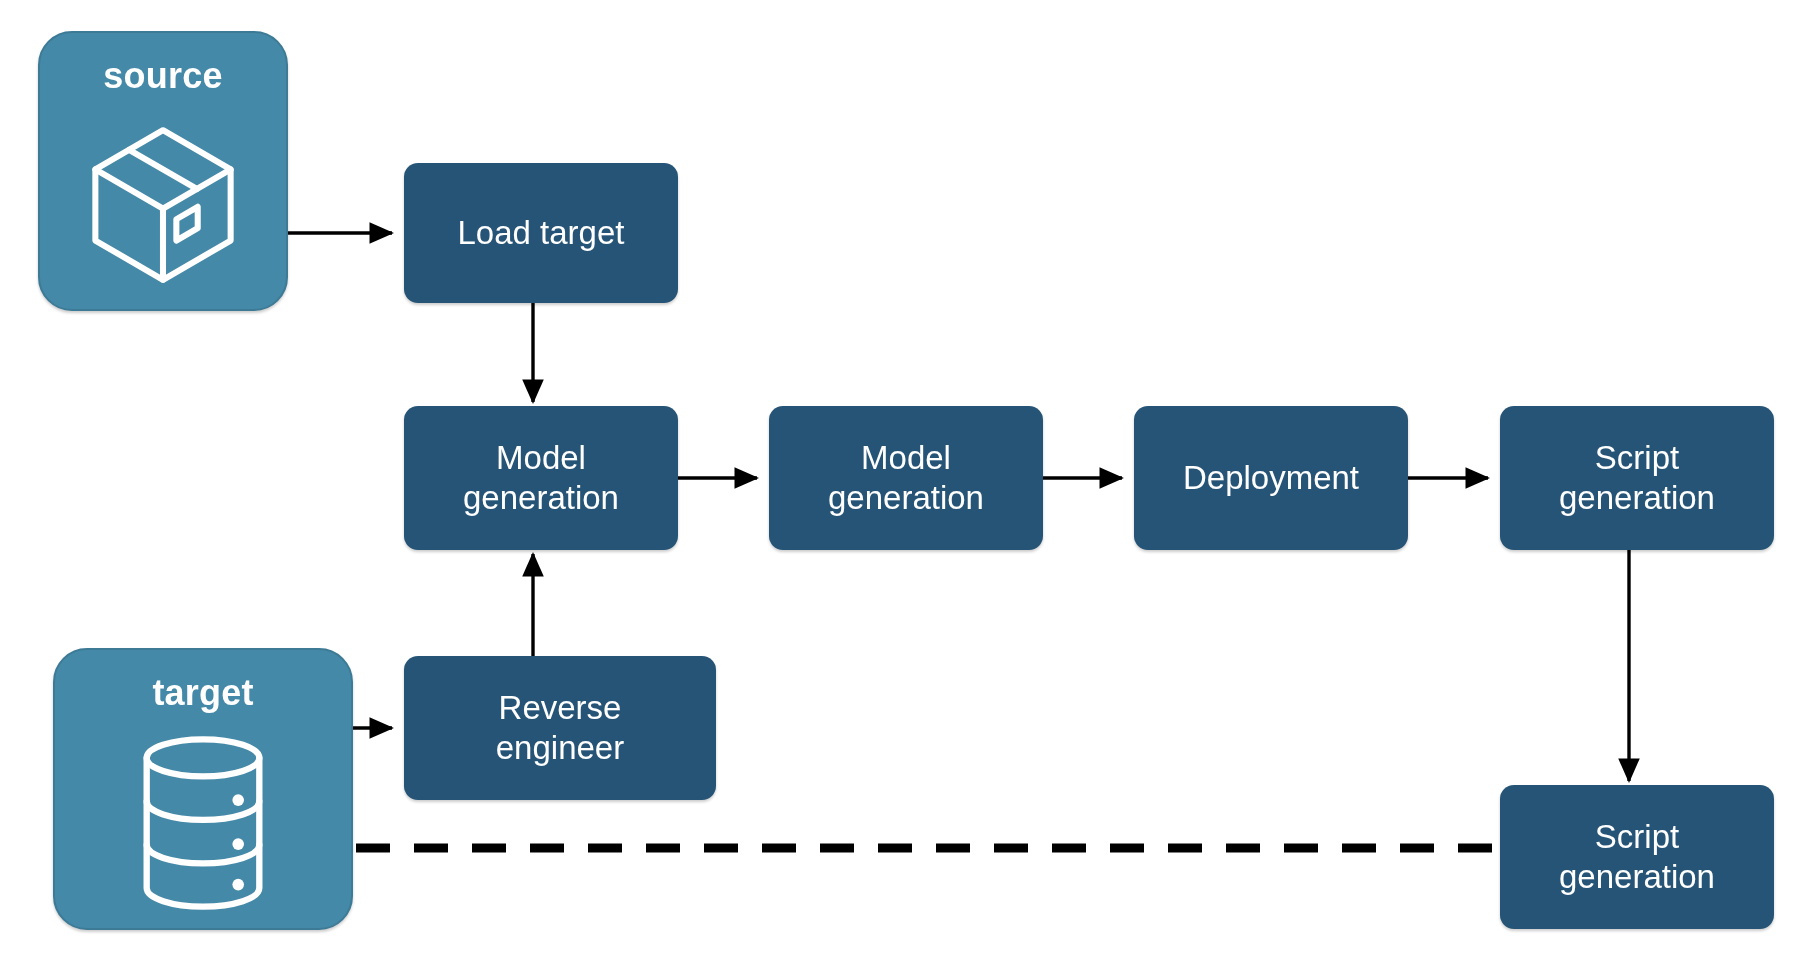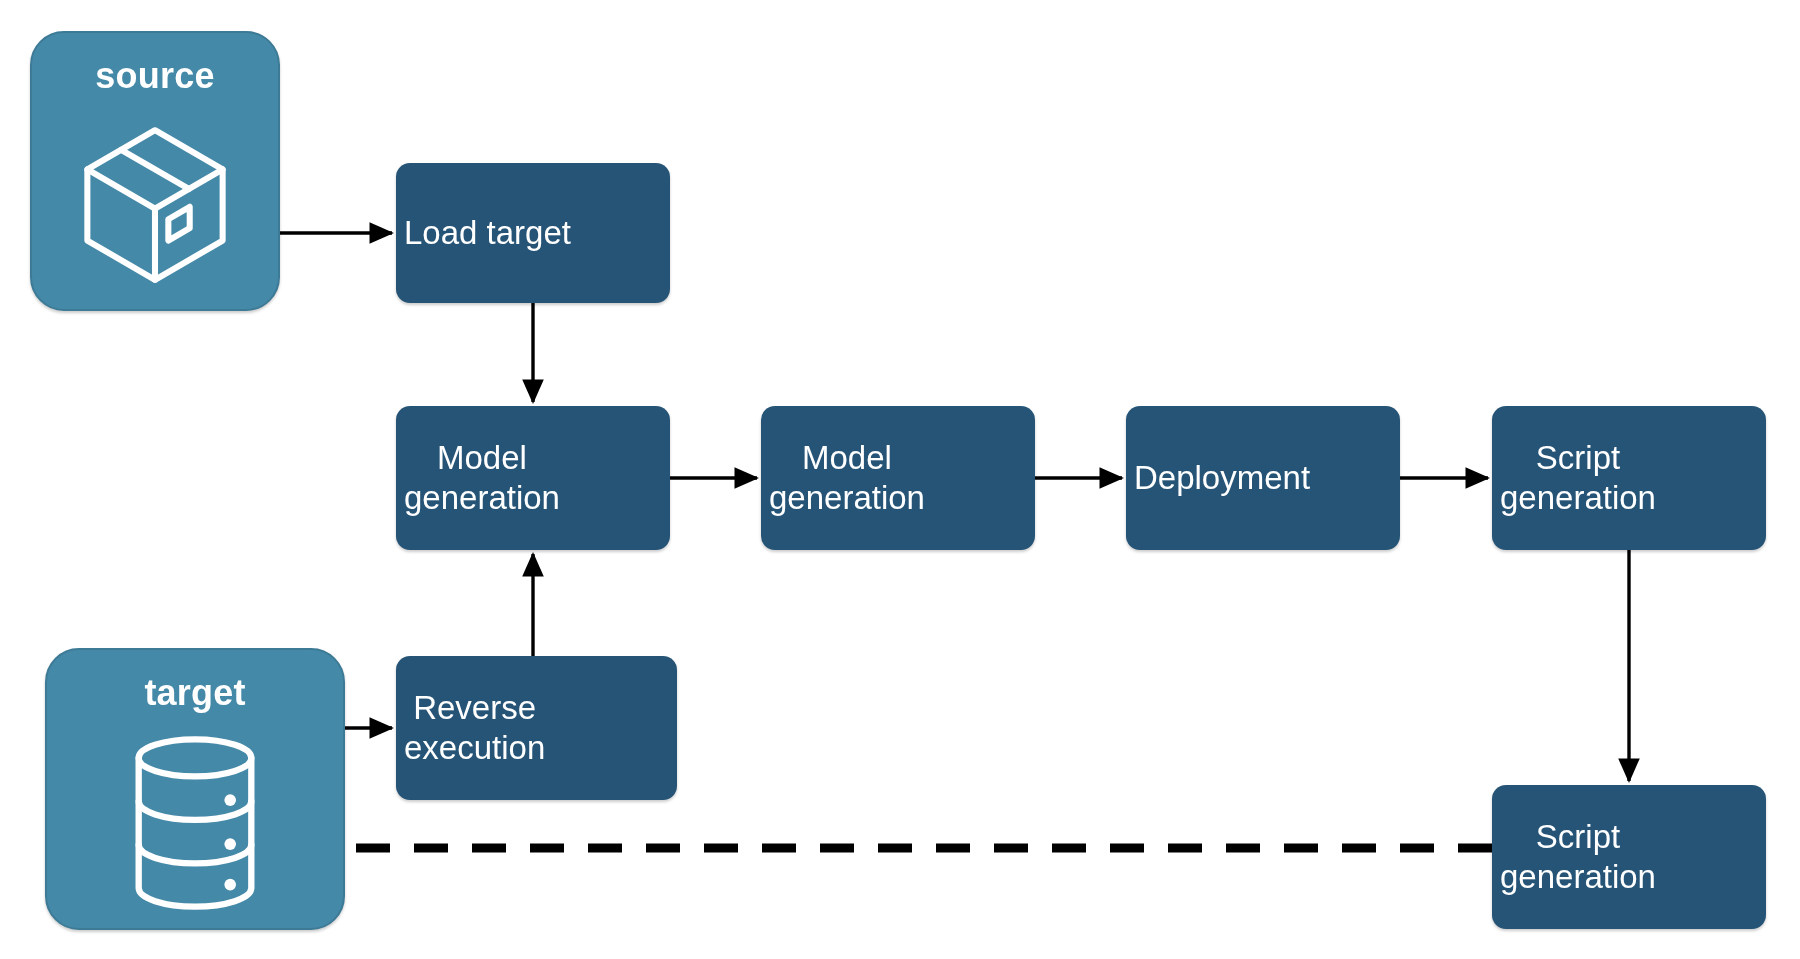--- a/index.html
+++ b/index.html
@@ -23,23 +23,24 @@
     top: 0;
     width: 1800px;
     height: 959px;
     pointer-events: none;
   }
   .node {
     position: absolute;
     box-sizing: border-box;
     display: flex;
     align-items: center;
-    justify-content: space-between;
+    justify-content: center;
     text-align: center;
     color: #ffffff;
+    margin-left: 8px;
   }
   .endpoint {
     background: #4589a8;
     border: 2px solid #3c7a96;
     border-radius: 34px;
     flex-direction: column;
     box-shadow: 0 2px 3px rgba(0,0,0,0.20);
   }
   .endpoint-label {
     font-size: 36px;
@@ -162,24 +163,24 @@
     </div>
   </div>
 
   <div class="node process" style="left:1492px; top:406px; width:274px; height:144px;">
     <div>
       <span>Script</span>
       <span>generation</span>
     </div>
   </div>
 
-  <div class="node process" style="left:396px; top:656px; width:281px; height:144px;padding-left:8px;">
+  <div class="node process" style="left:396px; top:656px; width:312px; height:144px;padding-left:8px;">
     <div>
       <span>Reverse</span>
-      <span>execution</span>
+      <span>engineer</span>
     </div>
   </div>
 
   <div class="node process" style="left:1492px; top:785px; width:274px; height:144px;">
     <div>
       <span>Script</span>
       <span>generation</span>
     </div>
   </div>
 

